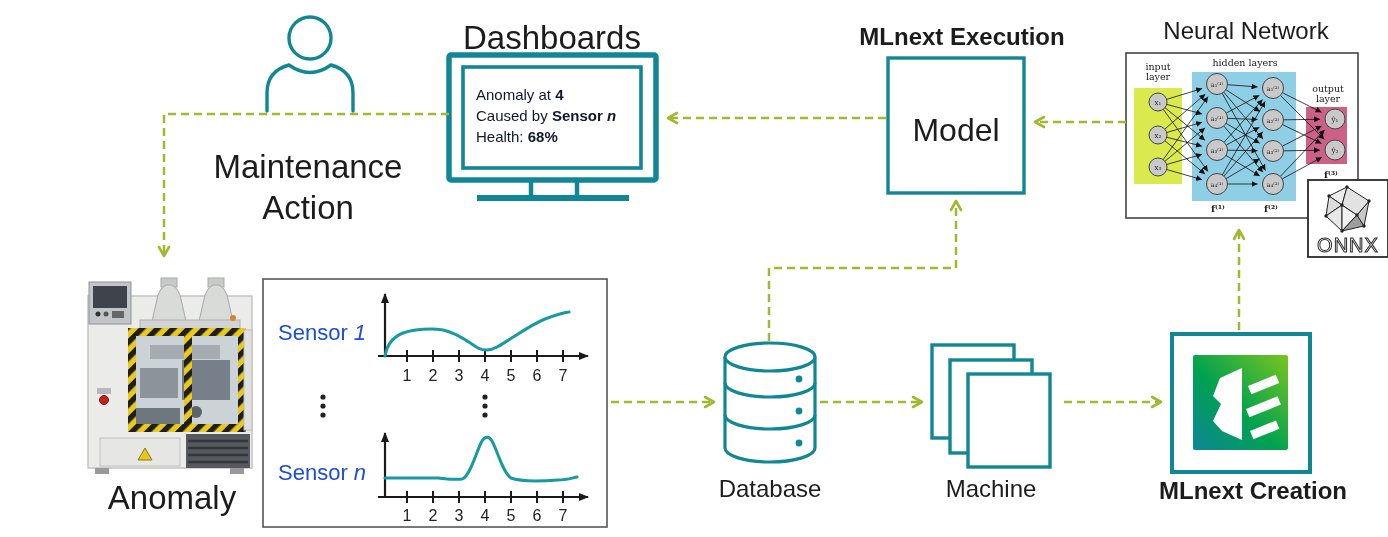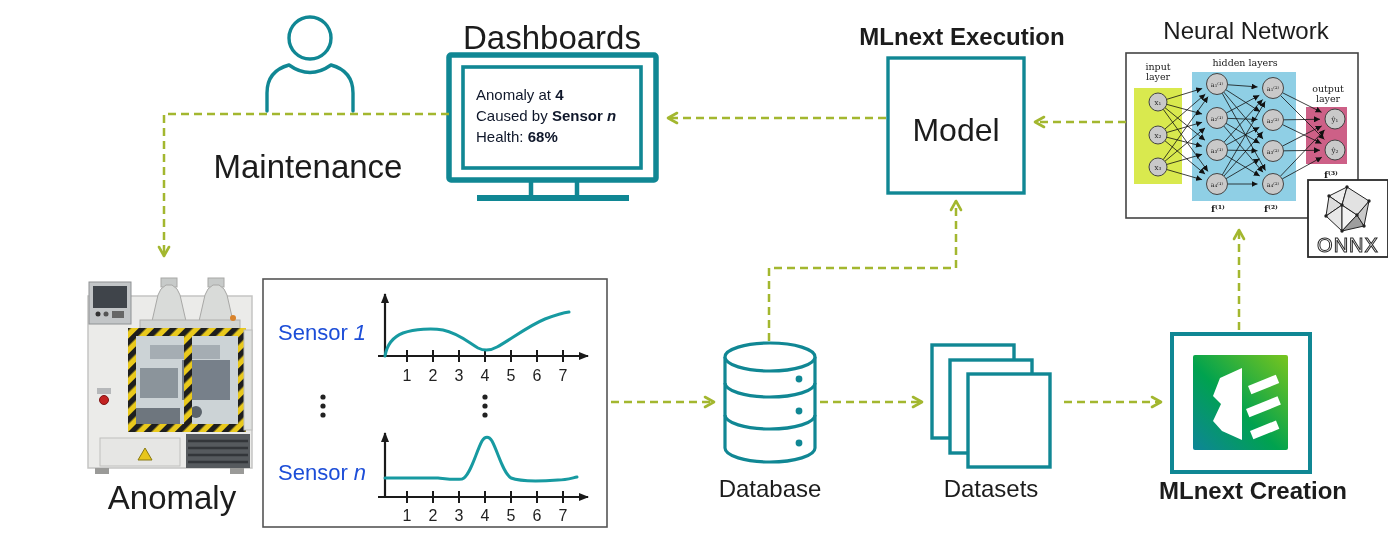--- a/index.html
+++ b/index.html
@@ -317,20 +317,21 @@
     <path d="M820,402 L922,402" marker-end="url(#mOlive)"></path>
     <path d="M1064,402 L1161,402" marker-end="url(#mOlive)"></path>
     <path d="M1239,330 L1239,230" marker-end="url(#mOlive)"></path>
   </g>
 </svg>
 
 <div class="lbl t25" style="left:552px;top:17px;">Dashboards</div>
 
 <div class="lbl t25" style="left:308px;top:130px;margin-top:16px;">
   <div>Maintenance</div>
+  <div>Action</div>
 </div>
 
 <div class="lbl t24" style="left:1246px;top:16px;">Neural Network</div>
 
 <div class="lbl t24 bold" style="left:962px;top:22px;">MLnext Execution</div>
 
 <div class="lbl t26" style="left:956px;top:110px;">Model</div>
 
 <div class="screen-text">
   <div><span>Anomaly at </span><b>4</b></div>
@@ -340,16 +341,16 @@
 
 <div class="sensor-lbl" style="left:278px;top:320px;">
   <span>Sensor </span><span class="it">1</span>
 </div>
 <div class="sensor-lbl" style="left:278px;top:460px;text-align:right;">
   <span>Sensor </span><span class="it">n</span>
 </div>
 
 <div class="lbl t25" style="left:172px;top:477px;">Anomaly</div>
 <div class="lbl t24" style="left:770px;top:474px;">Database</div>
-<div class="lbl t24" style="left:991px;top:474px;">Datasets</div>
+<div class="lbl t24" style="left:991px;top:474px;">Machine</div>
 <div class="lbl t24 bold" style="left:1253px;top:476px;">MLnext Creation</div>
 
 </div>
 
 </body></html>

